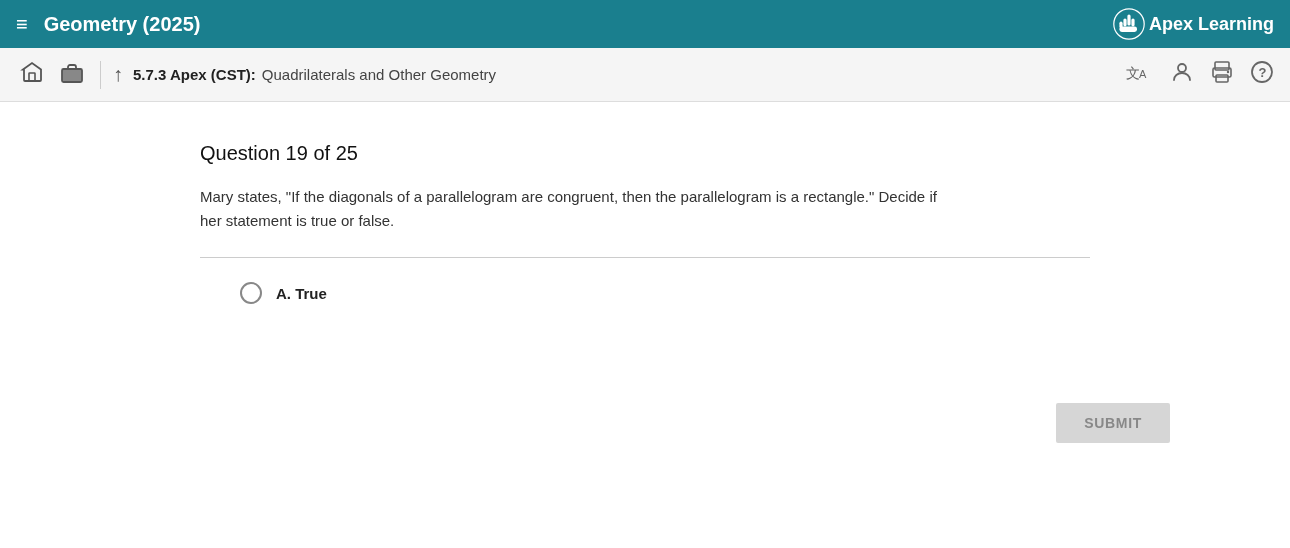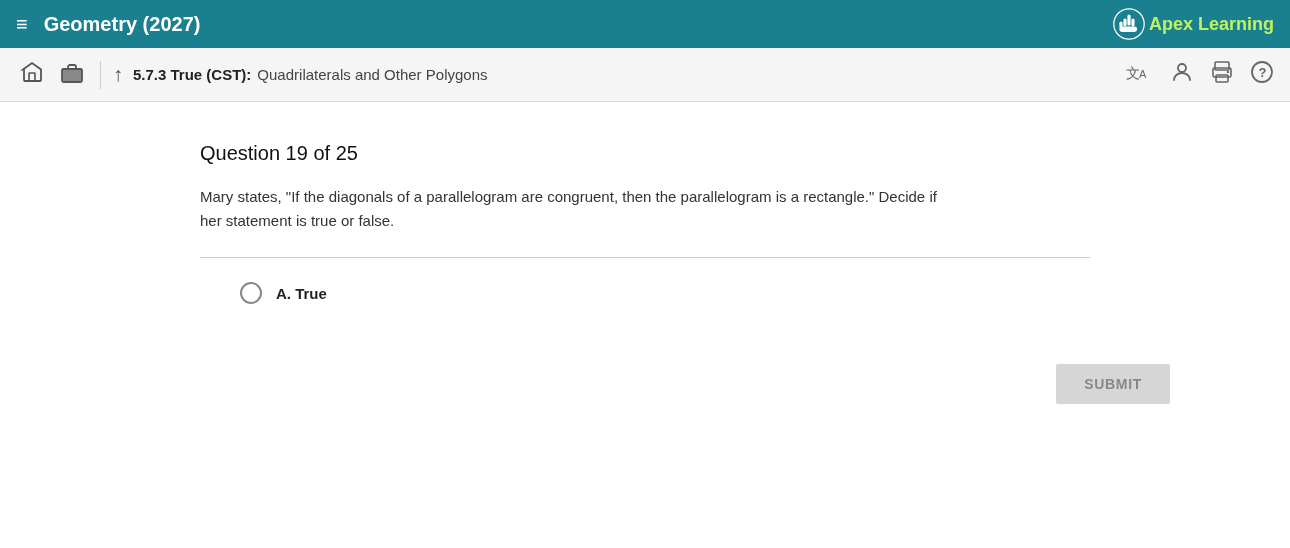--- a/index.html
+++ b/index.html
@@ -26,21 +26,21 @@
     }
     .course-title {
       color: #fff;
       font-size: 20px;
       font-weight: bold;
     }
     #apex-logo {
       display: flex;
       align-items: center;
       gap: 4px;
-      color: #bef264;
+      color: #ffffff;
       font-size: 18px;
       font-weight: bold;
     }
 
     
     #nav-bar {
       background: #f5f5f5;
       height: 54px;
       display: flex;
       align-items: center;
@@ -149,35 +149,36 @@
     .submit-btn {
       background: #d6d6d6;
       color: #888;
       border: none;
       padding: 12px 28px;
       font-size: 14px;
       font-weight: bold;
       letter-spacing: 0.05em;
       cursor: not-allowed;
       border-radius: 2px;
+      margin-top: 39px;
     }
 
     
     .apex-hand-svg {
       width: 32px;
       height: 32px;
     }
   </style>
 </head>
 <body>
 
 <div id="top-header">
   <div id="top-header-left">
     <span class="hamburger-icon">≡</span>
-    <span class="course-title">Geometry (2027)</span>
+    <span class="course-title">Geometry (2025)</span>
   </div>
   <div id="apex-logo">
     <svg class="apex-hand-svg" viewBox="0 0 40 40" xmlns="http://www.w3.org/2000/svg">
       <circle cx="20" cy="20" r="19" fill="none" stroke="white" stroke-width="1.5"></circle>
 
       <g fill="white">
         <rect x="18" y="8" width="4" height="14" rx="2"></rect>
         <rect x="13" y="13" width="4" height="10" rx="2"></rect>
         <rect x="23" y="13" width="4" height="10" rx="2"></rect>
         <rect x="8" y="17" width="4" height="8" rx="2"></rect>
@@ -202,22 +203,22 @@
       <svg width="24" height="24" viewBox="0 0 24 24" fill="none" xmlns="http://www.w3.org/2000/svg">
         <rect x="2" y="9" width="20" height="13" rx="1.5" stroke="#555" stroke-width="1.8" fill="#888"></rect>
         <path d="M8 9V7a2 2 0 012-2h4a2 2 0 012 2v2" stroke="#555" stroke-width="1.8"></path>
       </svg>
     </span>
 
     <div class="nav-divider"></div>
 
     <div class="nav-breadcrumb">
       <span style="color:#555; font-size:20px; margin-right:4px;">↑</span>
-      <span class="breadcrumb-text-bold">5.7.3  True (CST):</span>
-      <span class="breadcrumb-text-normal">Quadrilaterals and Other Polygons</span>
+      <span class="breadcrumb-text-bold">5.7.3  Apex (CST):</span>
+      <span class="breadcrumb-text-normal">Quadrilaterals and Other Geometry</span>
     </div>
   </div>
 
   <div id="nav-right">
 
     <span class="nav-action-icon" style="font-size:18px; color:#666;">
       <svg width="28" height="24" viewBox="0 0 28 24" fill="none" xmlns="http://www.w3.org/2000/svg">
         <text x="0" y="18" font-size="14" fill="#666" font-family="Arial">文</text>
         <text x="13" y="18" font-size="11" fill="#666" font-family="Arial">A</text>
       </svg>

